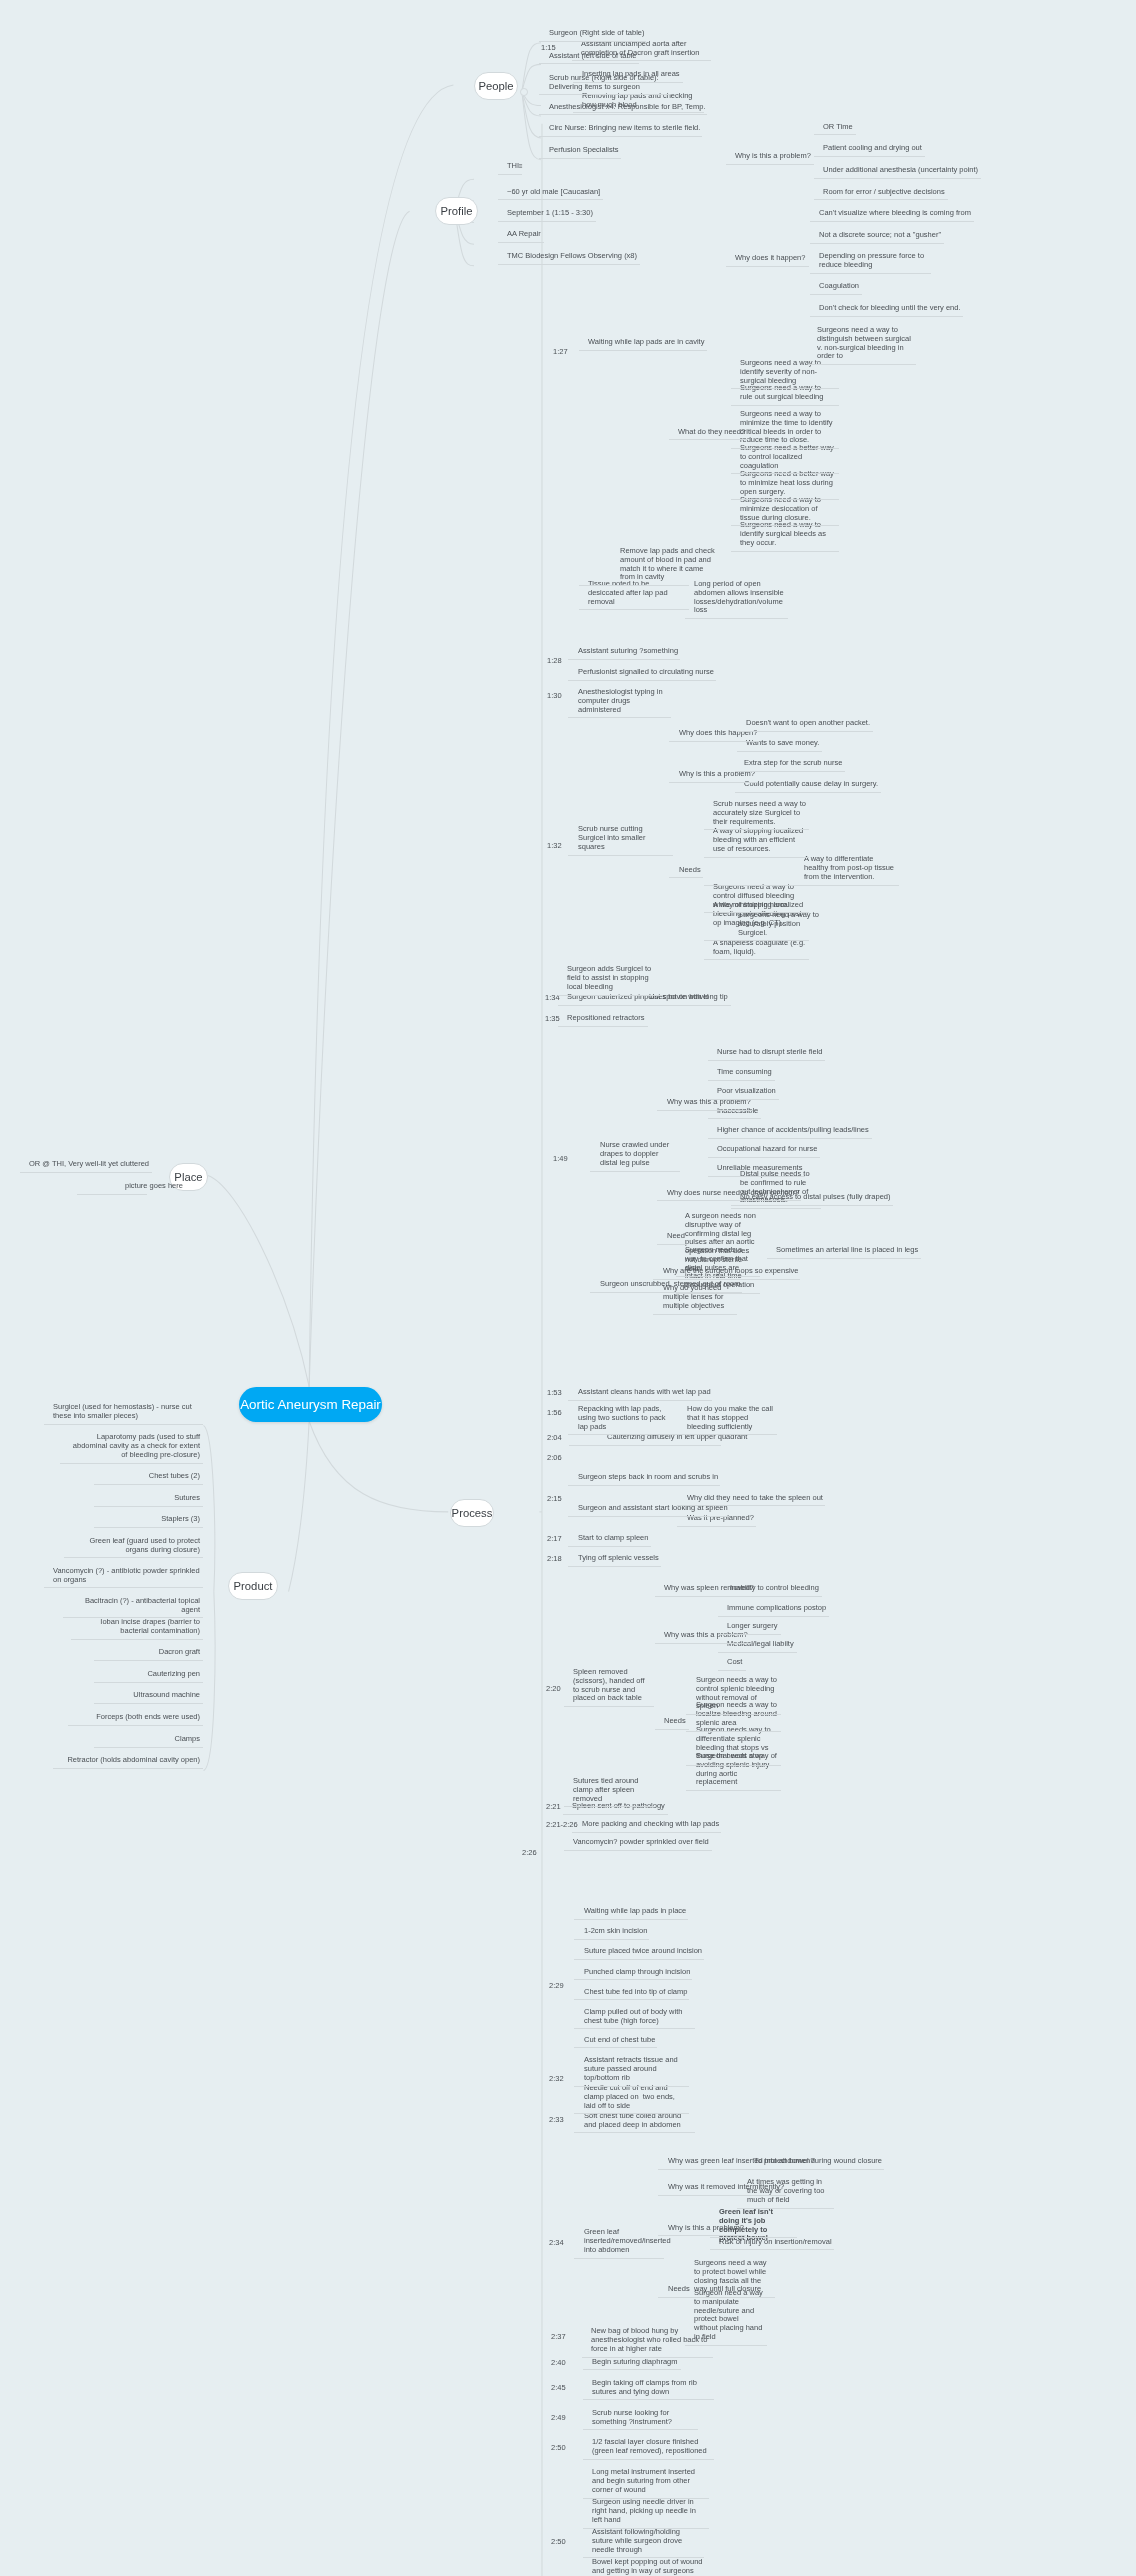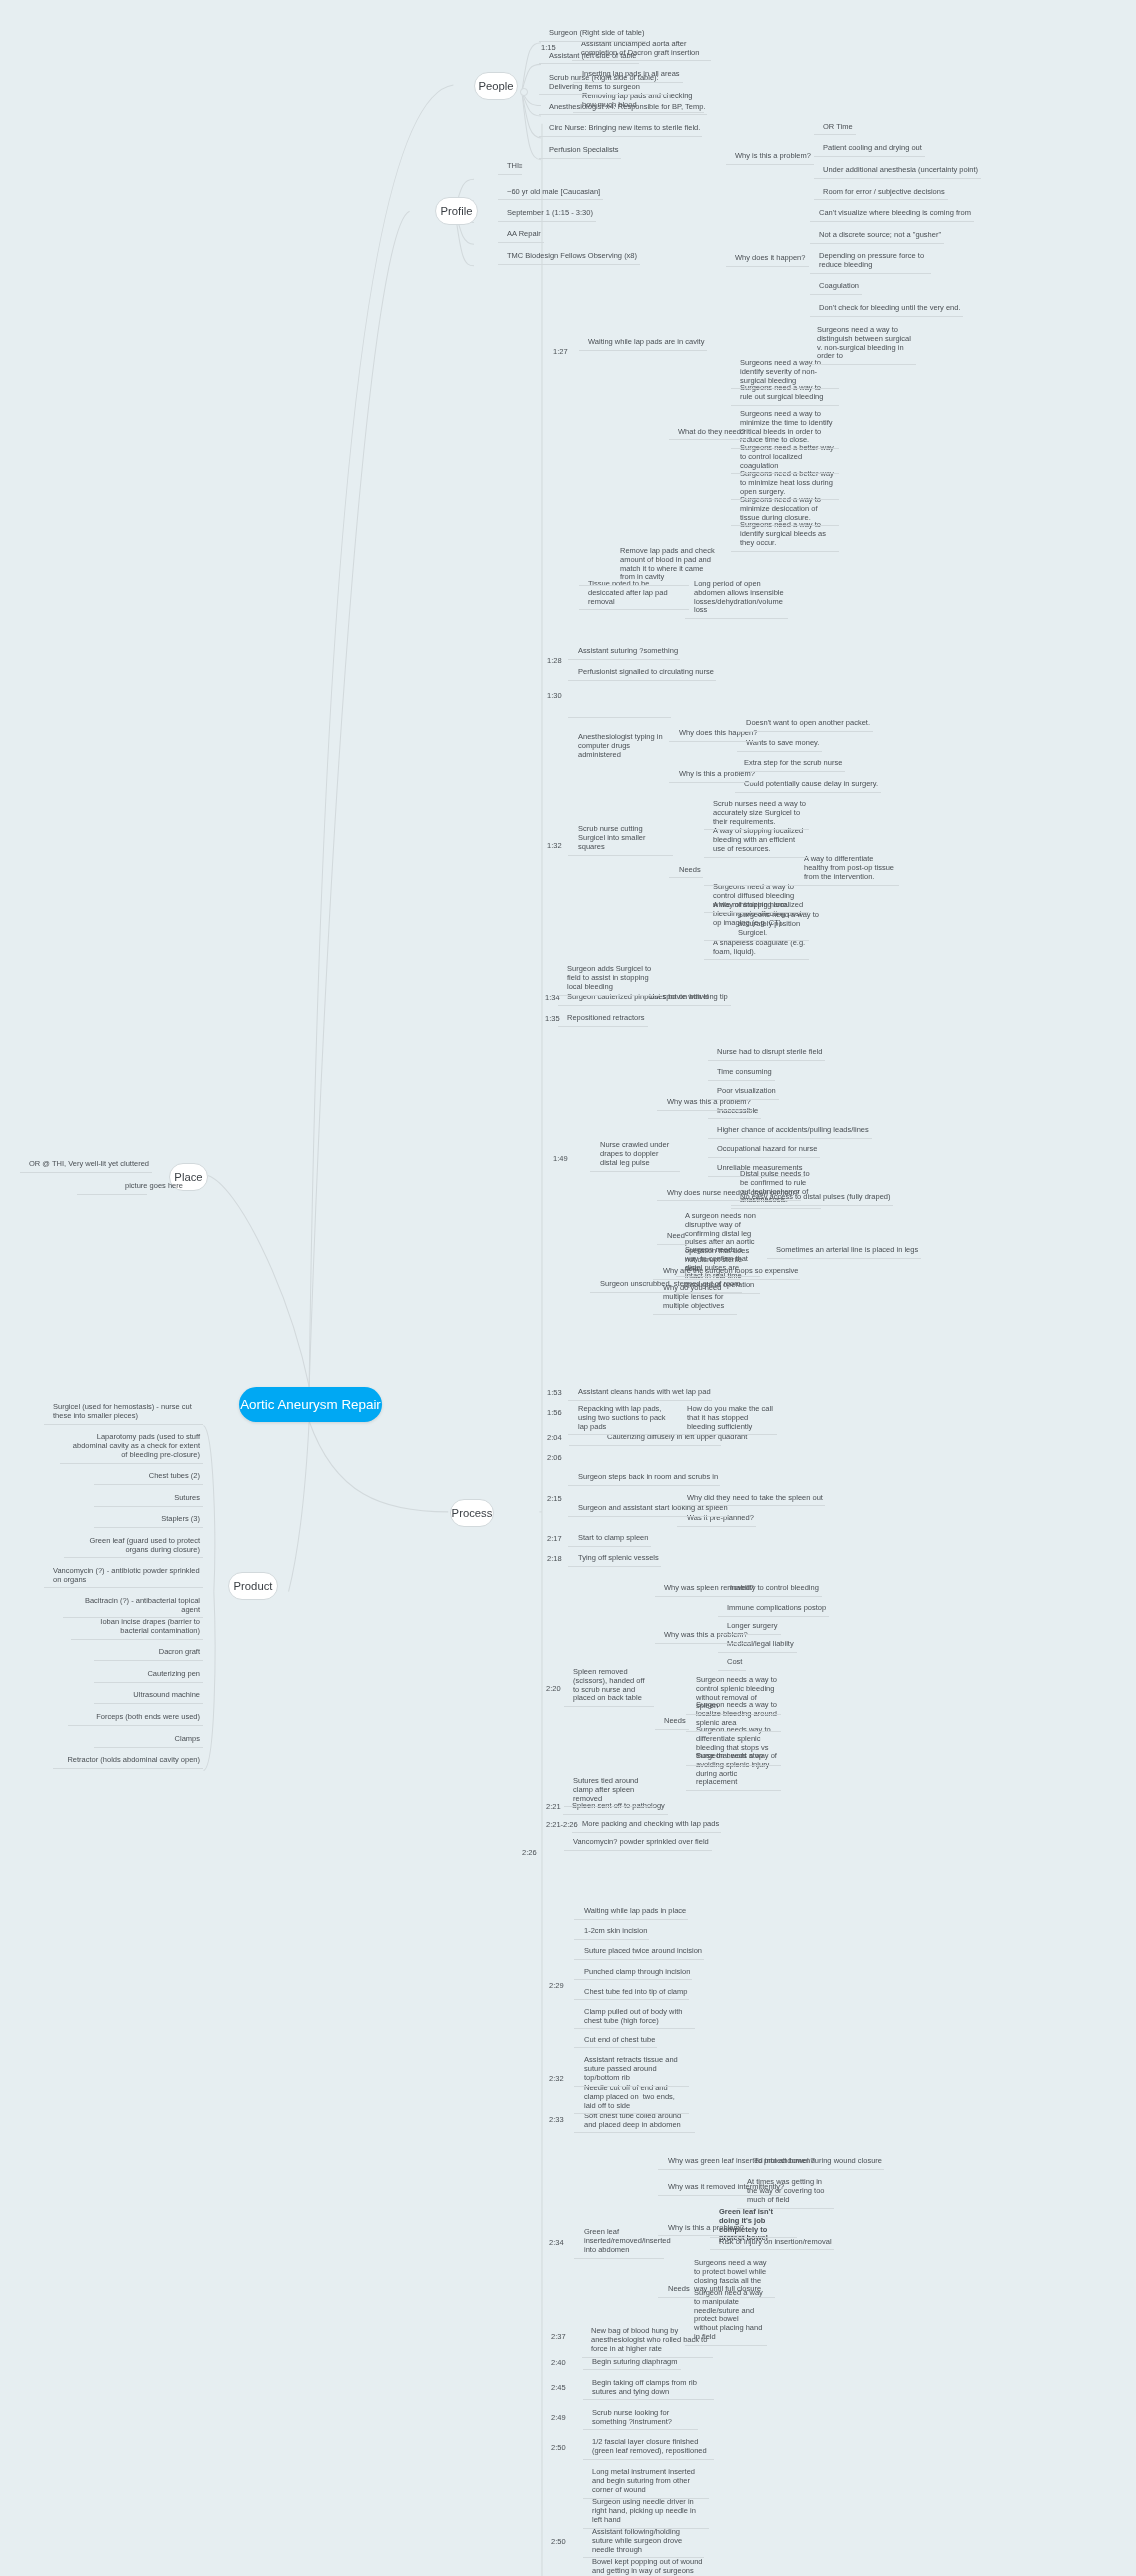--- a/index.html
+++ b/index.html
@@ -119,21 +119,21 @@
 <div class="t" style="left:740px;top:496px;width:95px;">Surgeons need a way to minimize desiccation of tissue during closure.</div>
 <div class="t" style="left:740px;top:521px;width:95px;">Surgeons need a way to identify surgical bleeds as they occur.</div>
 <div class="t" style="left:620px;top:547px;width:98px;">Remove lap pads and check amount of blood in pad and match it to where it came from in cavity</div>
 <div class="t" style="left:588px;top:580px;width:98px;">Tissue noted to be desiccated after lap pad removal</div>
 <div class="t" style="left:694px;top:580px;width:90px;">Long period of open abdomen allows insensible losses/dehydration/volume loss</div>
 
 <div class="time" style="left:547px;top:656px;">1:28</div>
 <div class="t" style="left:578px;top:647px;">Assistant suturing ?something</div>
 <div class="t" style="left:578px;top:668px;">Perfusionist signalled to circulating nurse</div>
 <div class="time" style="left:547px;top:691px;">1:30</div>
-<div class="t" style="left:578px;top:688px;width:90px;margin-top:45px;">Anesthesiologist typing in computer drugs administered</div>
+<div class="t" style="left:578px;top:688px;width:90px;">Anesthesiologist typing in computer drugs administered</div>
 
 <div class="time" style="left:547px;top:841px;">1:32</div>
 <div class="t" style="left:578px;top:825px;width:93px;">Scrub nurse cutting Surgicel into smaller squares</div>
 <div class="t" style="left:679px;top:729px;">Why does this happen?</div>
 <div class="t" style="left:746px;top:719px;">Doesn't want to open another packet.</div>
 <div class="t" style="left:746px;top:739px;">Wants to save money.</div>
 <div class="t" style="left:679px;top:770px;">Why is this a problem?</div>
 <div class="t" style="left:744px;top:759px;">Extra step for the scrub nurse</div>
 <div class="t" style="left:744px;top:780px;">Could potentially cause delay in surgery.</div>
 <div class="t" style="left:679px;top:866px;">Needs</div>

